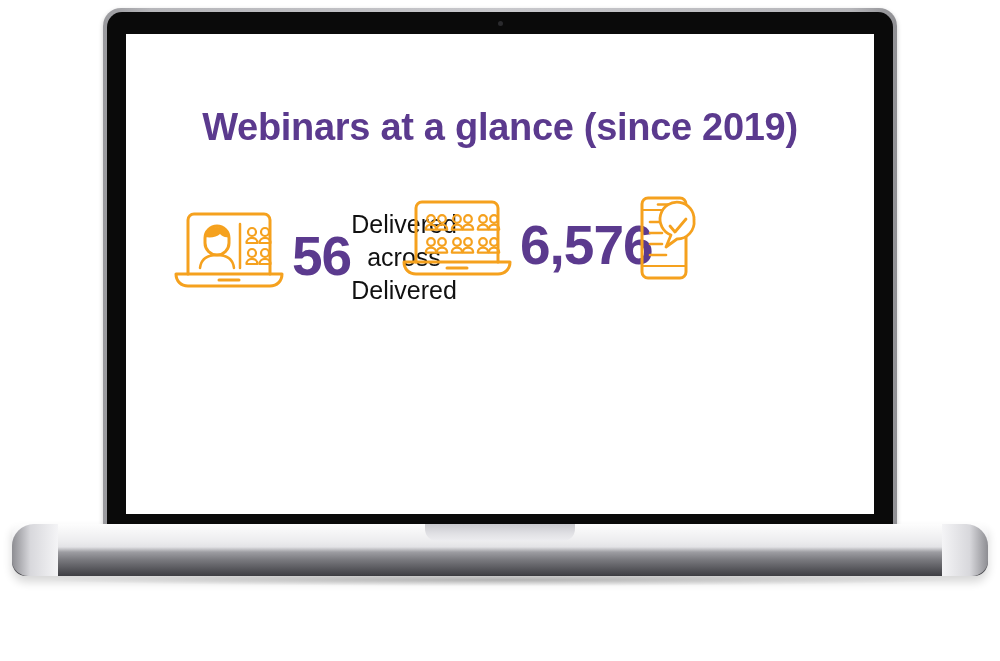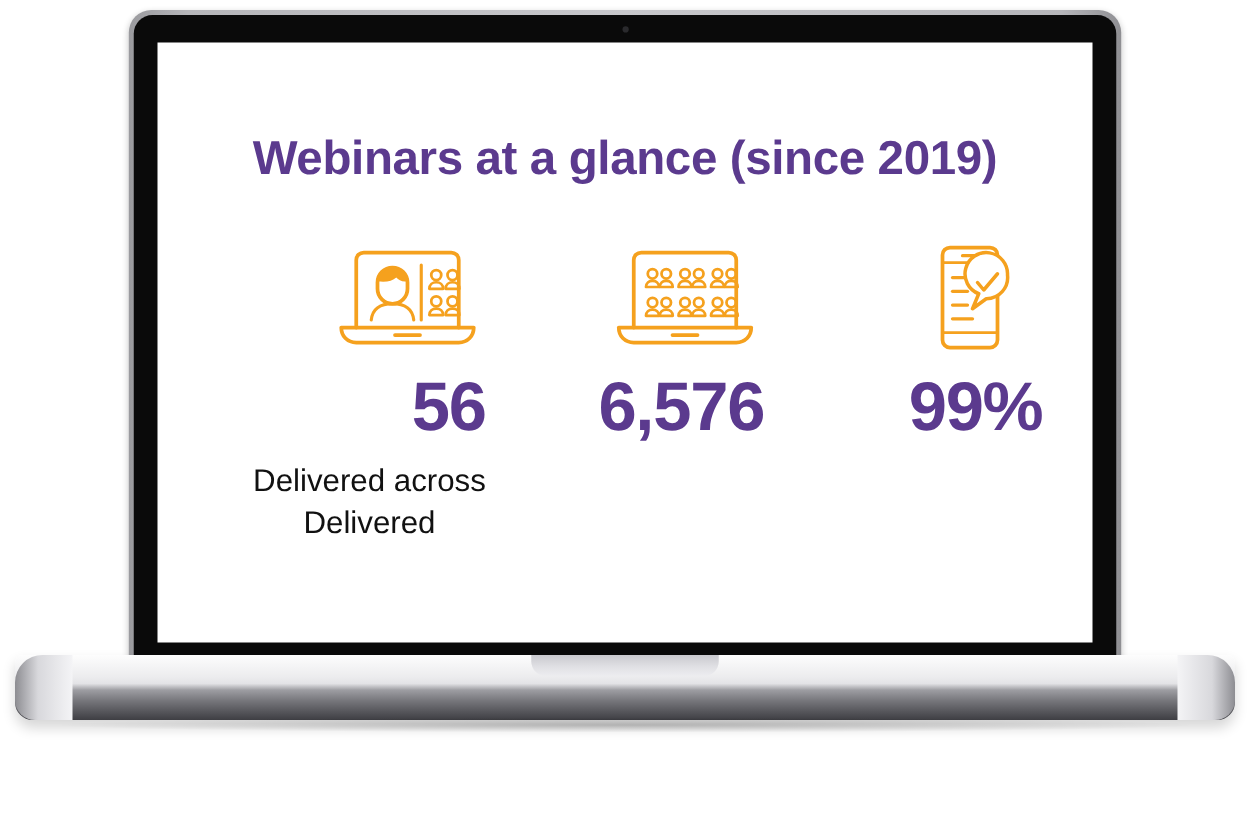--- a/index.html
+++ b/index.html
@@ -135,22 +135,22 @@
     left: 40px;
     right: 40px;
     top: 158px;
     display: flex;
     justify-content: space-between;
     align-items: flex-start;
   }
   .stat {
     width: 228px;
     display: flex;
-    flex-direction: column;
-    align-items: flex-end;
+    flex-direction: row;
+    align-items: center;
   }
   .stat-icon {
     height: 92px;
     display: flex;
     align-items: center;
     justify-content: center;
   }
   .stat-value {
     margin-top: 14px;
     color: #5b3a8e;
@@ -280,21 +280,20 @@
                   <line x1="28" y1="30" x2="44" y2="30"></line>
                   <line x1="28" y1="41" x2="40" y2="41"></line>
                   <line x1="28" y1="52" x2="40" y2="52"></line>
                   <line x1="28" y1="63" x2="44" y2="63"></line>
                 </g>
 
                 <path d="M72 28 a17 17 0 1 0 -23 15 l-5 12 11 -8 a17 17 0 0 0 17 -19 Z" fill="#ffffff" stroke-width="2.8"></path>
                 <path d="M48 34 l5 6 11 -13" stroke-width="2.8"></path>
               </svg>
             </div>
-            <div class="stat-value">99%</div>
           </div>
 
         </div>
 
 
       </div>
     </div>
   </div>
 
   <div class="laptop-base">

